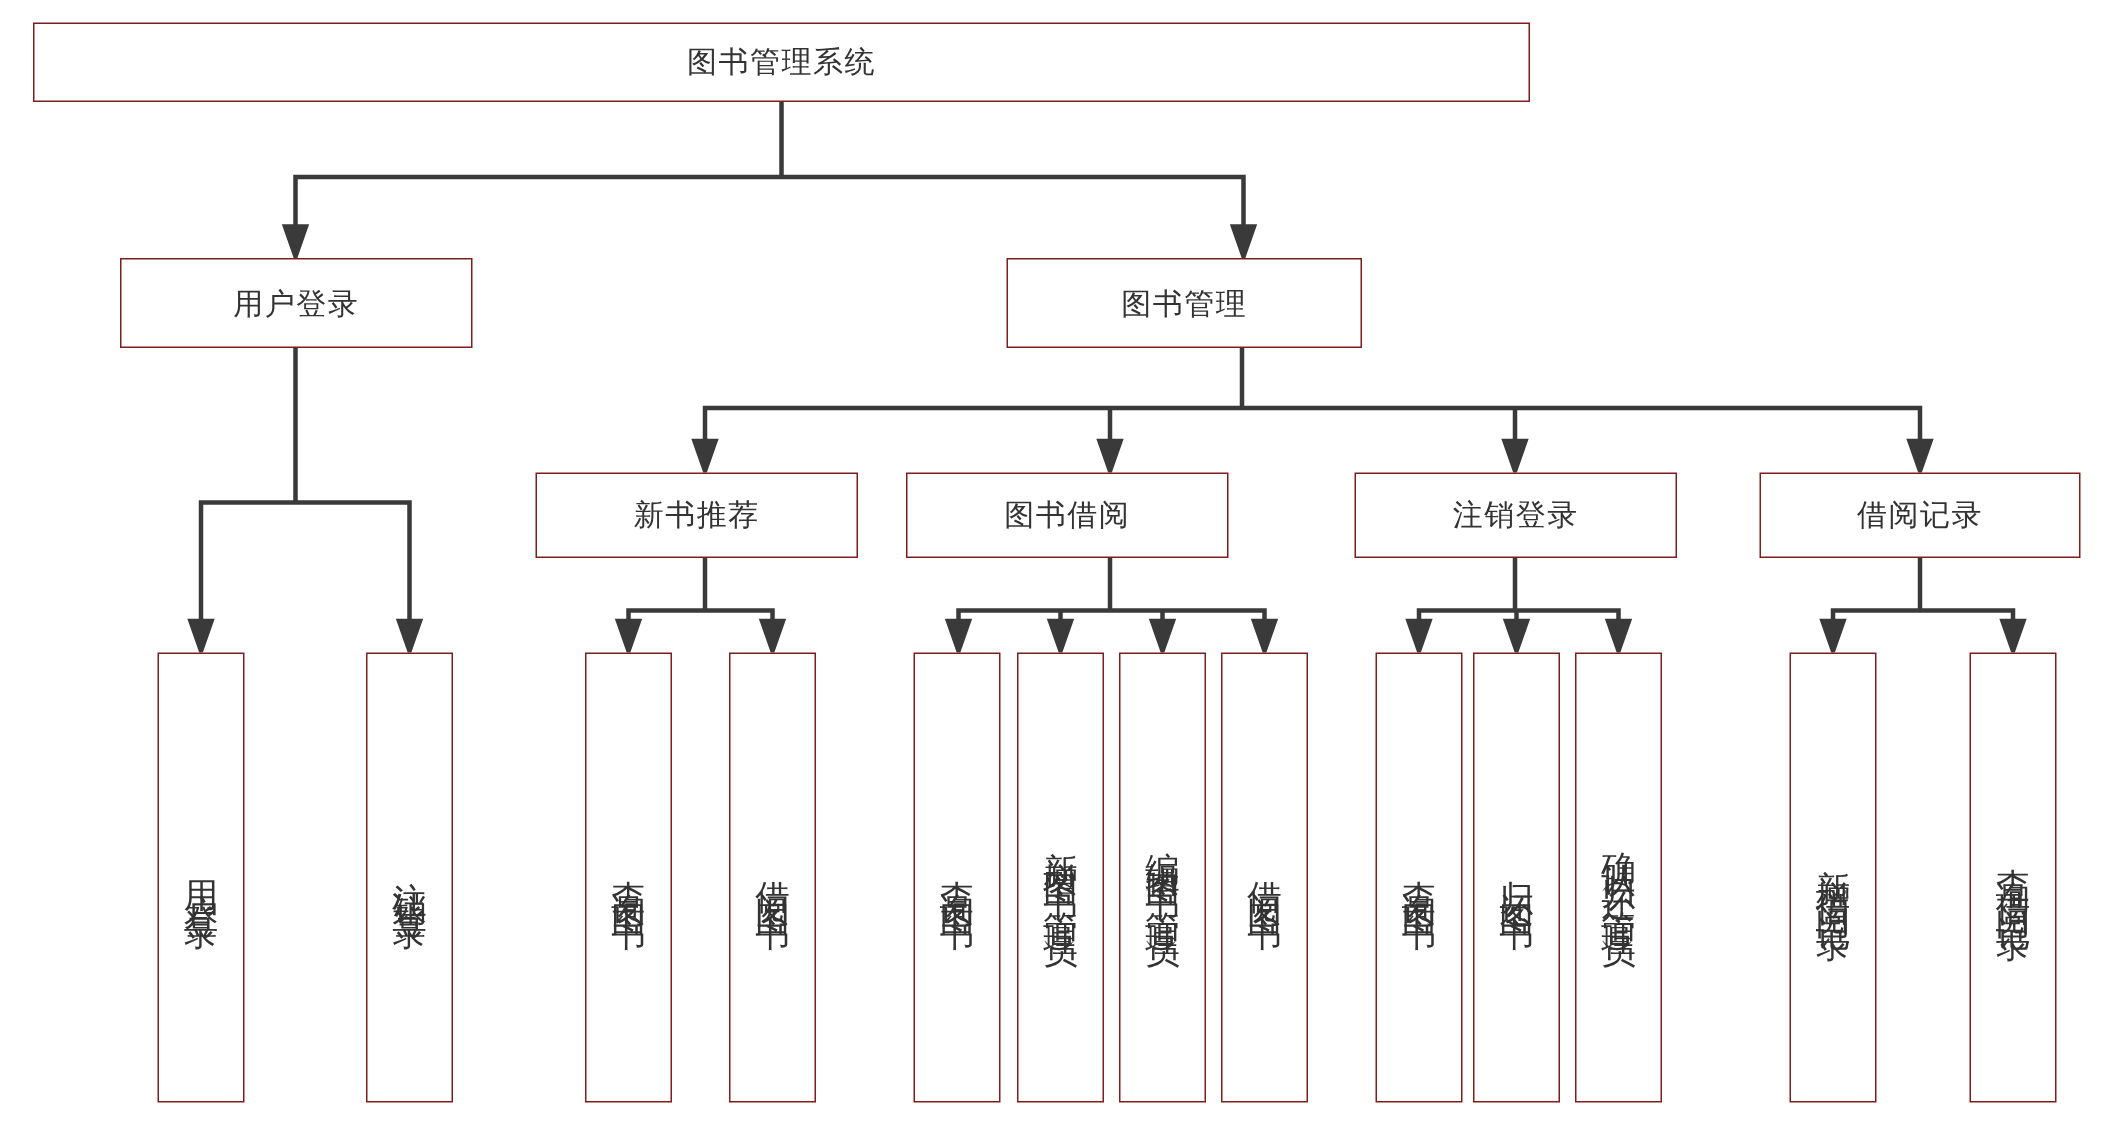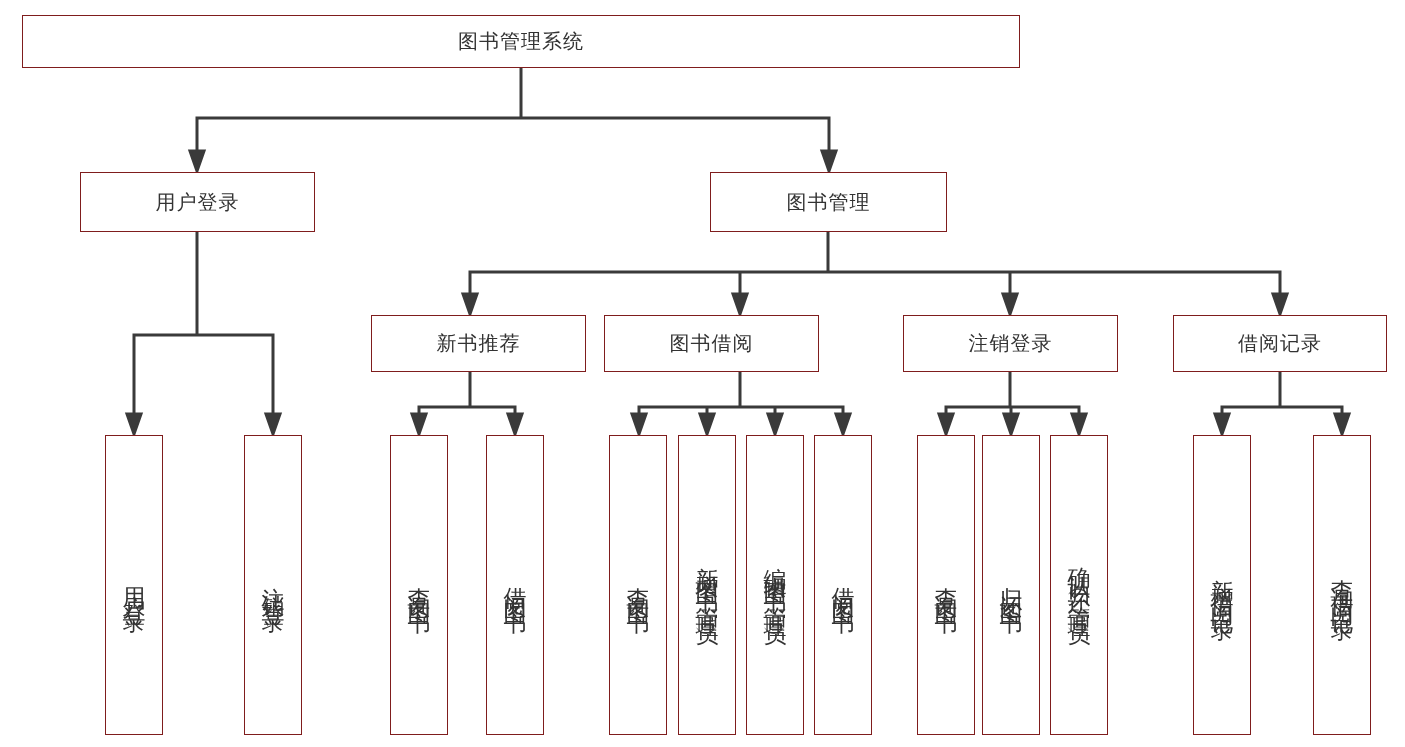--- a/index.html
+++ b/index.html
@@ -115,25 +115,25 @@
     </g>
   </svg>
 
   <div class="box branch" style="left:22px; top:15px; width:998px; height:53px;">
     <span class="lbl">图书管理系统</span>
   </div>
 
   <div class="box branch" style="left:80px; top:172px; width:235px; height:60px;">
     <span class="lbl">用户登录</span>
   </div>
-  <div class="box branch" style="left:710px; top:172px; width:237px; height:60px;">
+  <div class="box branch" style="left:671px; top:172px; width:237px; height:60px;">
     <span class="lbl">图书管理</span>
   </div>
 
-  <div class="box branch" style="left:371px; top:315px; width:215px; height:57px;">
+  <div class="box branch" style="left:357px; top:315px; width:215px; height:57px;">
     <span class="lbl">新书推荐</span>
   </div>
   <div class="box branch" style="left:604px; top:315px; width:215px; height:57px;">
     <span class="lbl">图书借阅</span>
   </div>
   <div class="box branch" style="left:903px; top:315px; width:215px; height:57px;">
     <span class="lbl">注销登录</span>
   </div>
   <div class="box branch" style="left:1173px; top:315px; width:214px; height:57px;">
     <span class="lbl">借阅记录</span>

